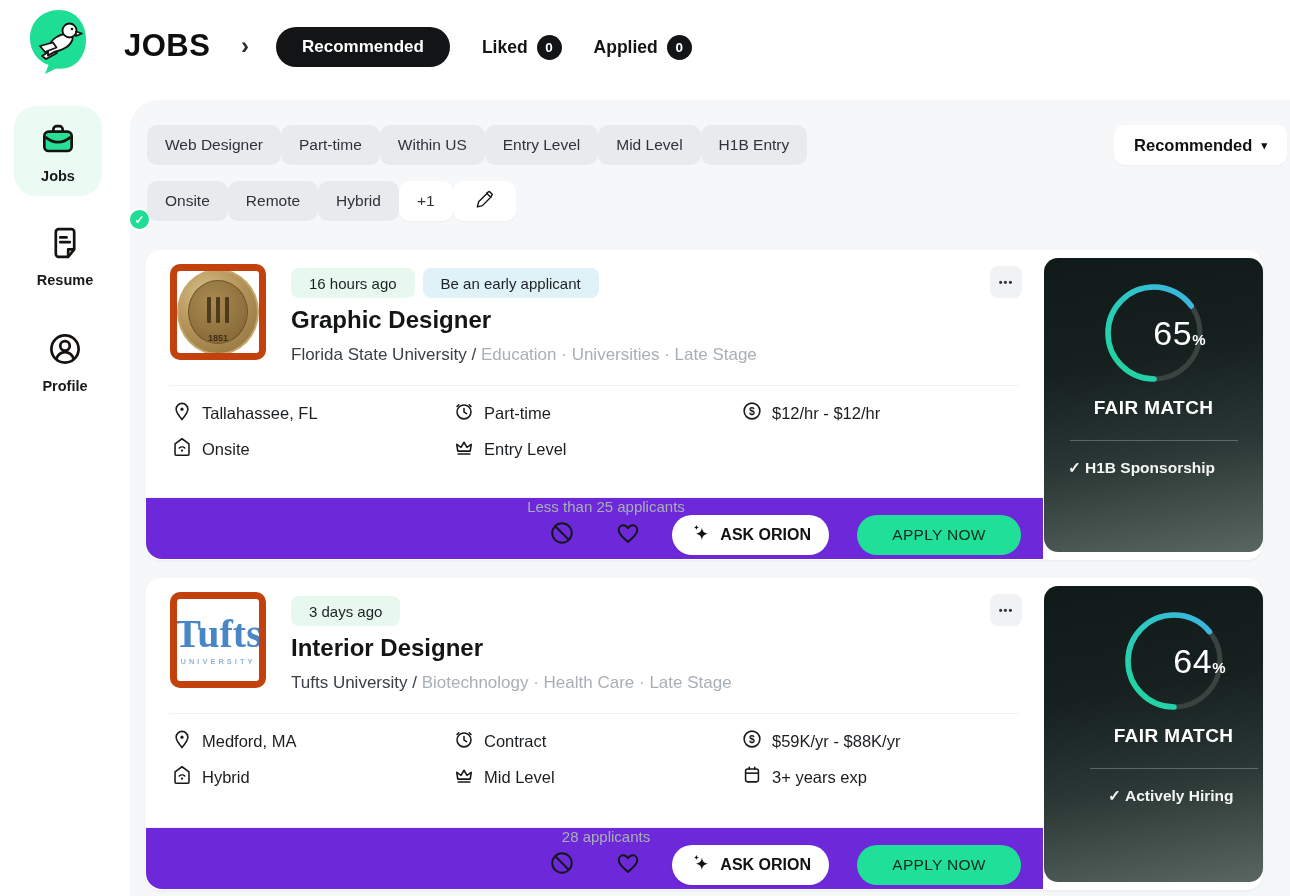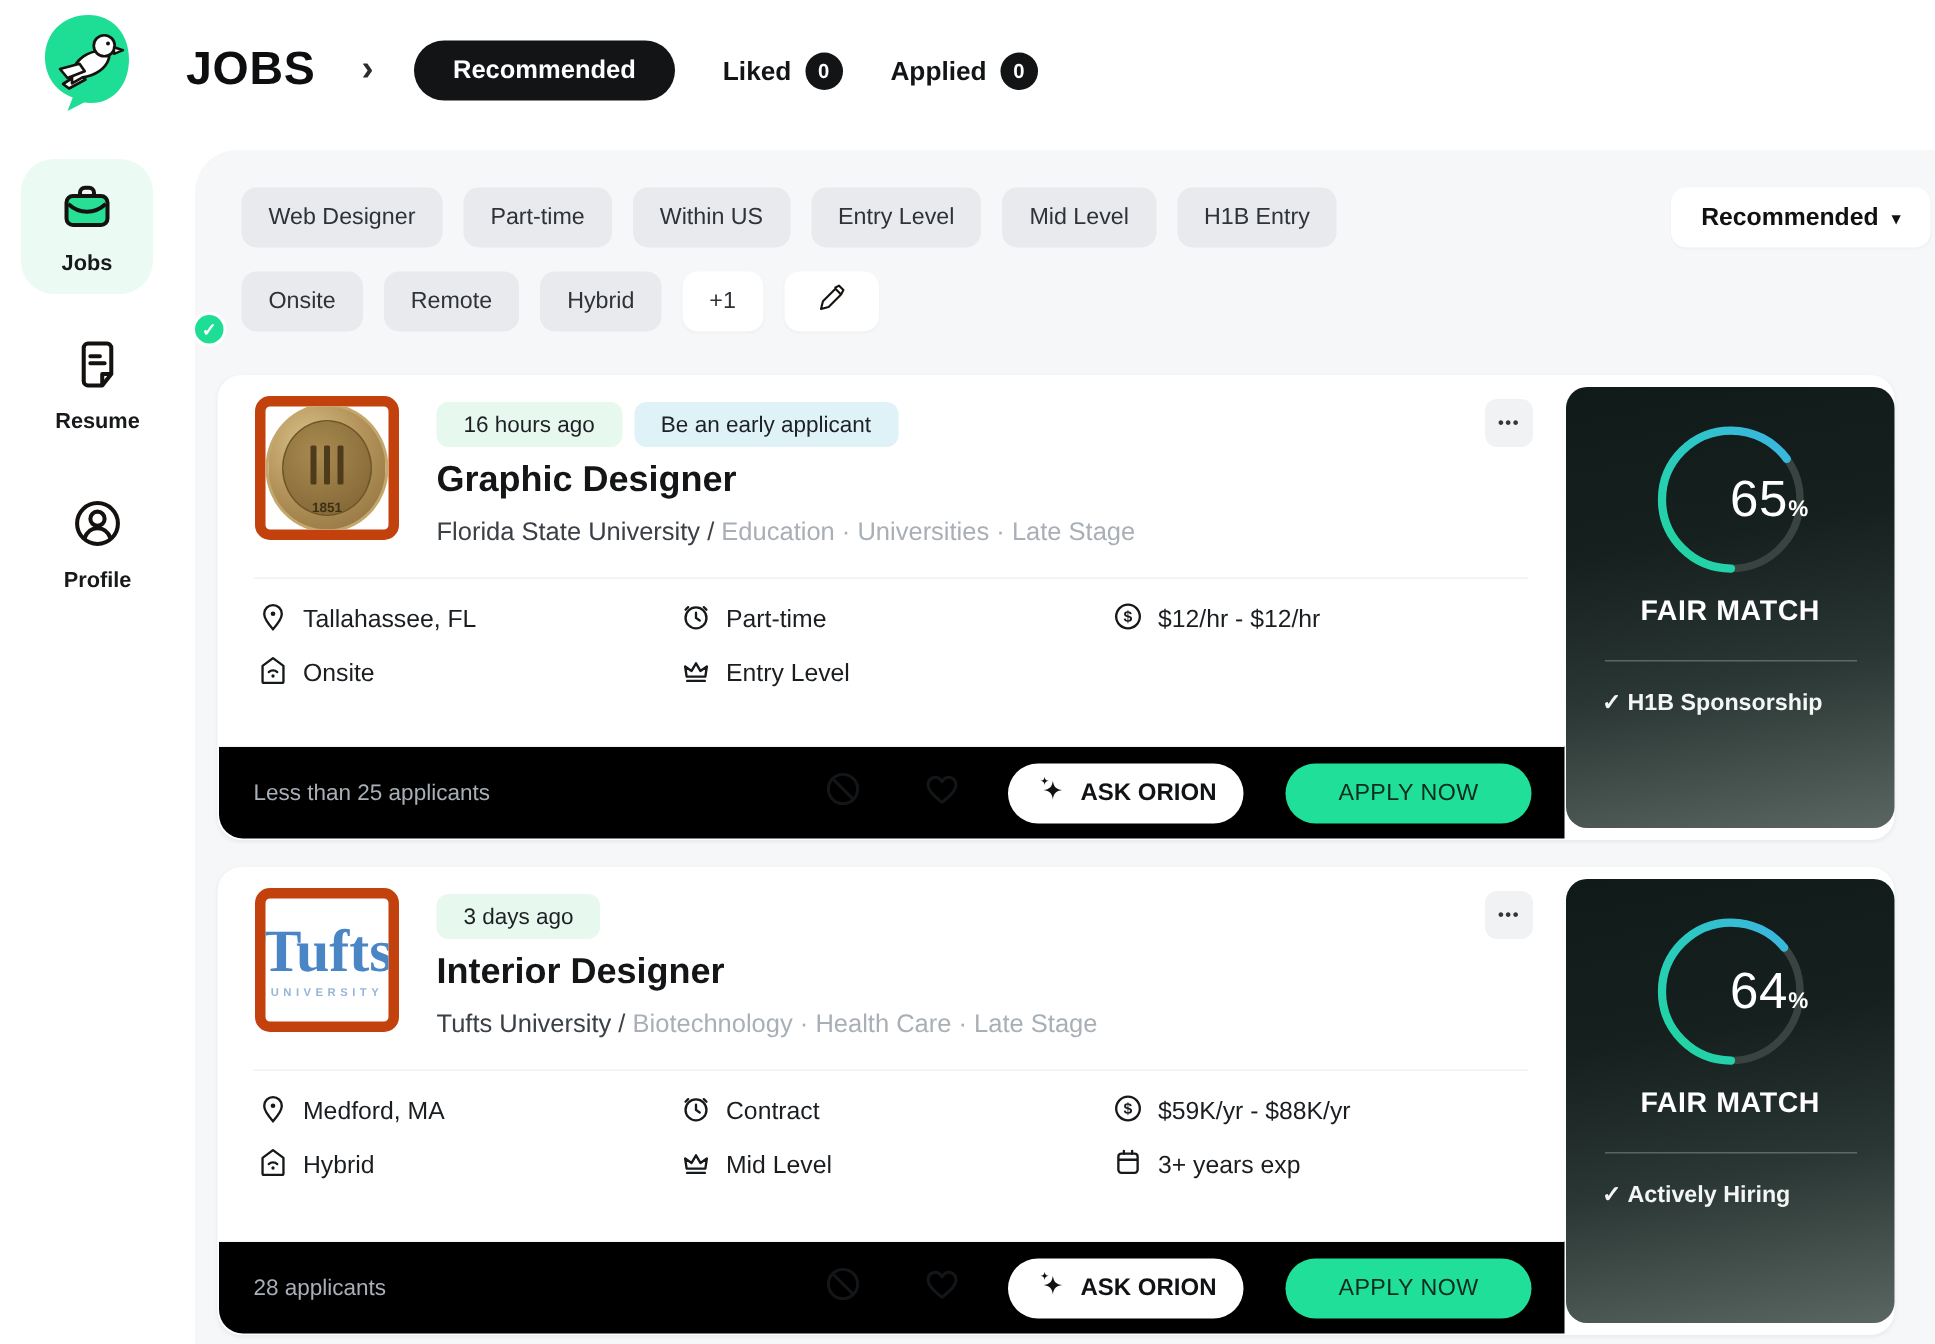--- a/index.html
+++ b/index.html
@@ -28,21 +28,21 @@
   .side-item { position:absolute; left:0; width:130px; display:flex; flex-direction:column; align-items:center; gap:6px; cursor:pointer; }
   .side-item.resume { top:224px; }
   .side-item.profile { top:330px; }
   .side-label { font-size:14.5px; font-weight:600; color:#17191b; }
   .check-badge { position:absolute; left:82px; top:-16px; width:23px; height:23px; border-radius:50%;
     background:#1edd94; color:#fff; font-size:12px; font-weight:800; display:flex; align-items:center; justify-content:center;
     border:2px solid #fff; }
   .side-item.resume .iconwrap { position:relative; }
 
   
-  .filters-row { position:absolute; left:161px; display:flex; gap:14px; }
+  .filters-row { position:absolute; left:147px; display:flex; }
   .filters-row.r1 { top:125px; }
   .filters-row.r2 { top:181px; }
   .chip { height:40px; padding:0 18px; background:#e8eaed; border-radius:10px; display:flex; align-items:center;
     font-size:15.5px; font-weight:500; color:#2f3338; cursor:pointer; }
   .chip.white { background:#fff; box-shadow:0 1px 2px rgba(0,0,0,.04); }
   .chip.iconchip { padding:0 21px; }
   .sort-pill { position:absolute; left:1114px; top:125px; width:173px; height:40px; background:#fff; border-radius:10px;
     display:flex; align-items:center; justify-content:center; gap:9px; font-size:16.5px; font-weight:600; color:#111; cursor:pointer;
     box-shadow:0 1px 2px rgba(0,0,0,.04); }
   .caret { font-size:11px; color:#111; }
@@ -65,36 +65,36 @@
   .job-sub .tags { color:#a9afb6; }
   .menu-btn { position:absolute; left:845px; top:16px; width:32px; height:32px; border-radius:8px; background:#f1f2f4;
     display:flex; align-items:center; justify-content:center; cursor:pointer; color:#33373b; font-size:11px; font-weight:900; letter-spacing:1px; }
   .hr1 { position:absolute; left:24px; top:135px; width:850px; height:1px; background:#f1f2f3; }
   .details { position:absolute; left:26px; top:150px; width:850px; }
   .dcol { position:absolute; top:0; display:flex; flex-direction:column; gap:10px; }
   .dcol.c-1 { left:0; } .dcol.c-2 { left:282px; } .dcol.c-3 { left:570px; }
   .drow { display:flex; align-items:center; gap:9px; height:26px; font-size:16.5px; color:#1b1e21; }
   .drow svg { flex:0 0 auto; }
 
-  .card-footer { position:absolute; left:1px; bottom:1px; width:897px; height:62px; background:#000000;
-    border-top:1px solid #f1f2f3; border-bottom-left-radius:16px; display:flex; align-items:center; }
+  .card-footer { position:absolute; left:1px; bottom:1px; width:897px; height:62px; background:#6d28d9;
+    border-top:1px solid #f1f2f3; border-bottom-left-radius:16px; display:flex; align-items:center;flex-direction:column; }
   .applicants { margin-left:23px; font-size:15px; color:#a9afb6; }
   .foot-actions { margin-left:auto; display:flex; align-items:center; }
   .icon-btn { width:40px; height:40px; display:flex; align-items:center; justify-content:center; cursor:pointer; }
   .block-btn { margin-right:26px; } .heart-btn { margin-right:24px; }
   .ask-btn { height:40px; padding:0 18px; background:#fff; border-radius:20px; display:flex; align-items:center; gap:8px;
     font-size:16px; font-weight:800; color:#101214; cursor:pointer; box-shadow:0 1px 3px rgba(0,0,0,.05); margin-right:28px; }
   .apply-btn { height:40px; width:164px; background:#1fdf99; border-radius:21px; display:flex; align-items:center; justify-content:center;
     font-size:15.5px; font-weight:400; color:#0d2b20; letter-spacing:.3px; cursor:pointer; margin-right:22px; }
 
   
   .match-panel { position:absolute; left:899px; top:8px; width:219px; border-radius:14px;
     background:linear-gradient(170deg,#0f1a19 0%,#15201f 35%,#2b3734 65%,#5a6661 100%);
     display:flex; flex-direction:column; align-items:center; }
-  .c1 .match-panel { height:294px; } .c2 .match-panel { height:296px; }
+  .c1 .match-panel { height:294px; } .c2 .match-panel { height:296px;padding-left:40px; }
   .ring-wrap { position:relative; width:104px; height:104px; margin-top:23px; }
   .ring-num { position:absolute; inset:0; display:flex; align-items:center; justify-content:flex-end; color:#fff; }
   .ring-num .n { font-size:34px; font-weight:500; letter-spacing:.5px; }
   .ring-num .p { font-size:15px; font-weight:600; margin-top:12px; }
   .match-label { margin-top:12px; color:#fff; font-size:19px; font-weight:700; letter-spacing:.4px; }
   .match-div { width:168px; height:1px; background:rgba(255,255,255,.25); margin-top:21px; }
   .perk { align-self:flex-start; margin:18px 0 0 24px; display:flex; align-items:center; gap:4px;
     color:#f4f6f5; font-size:15.5px; font-weight:700; }
 
   

